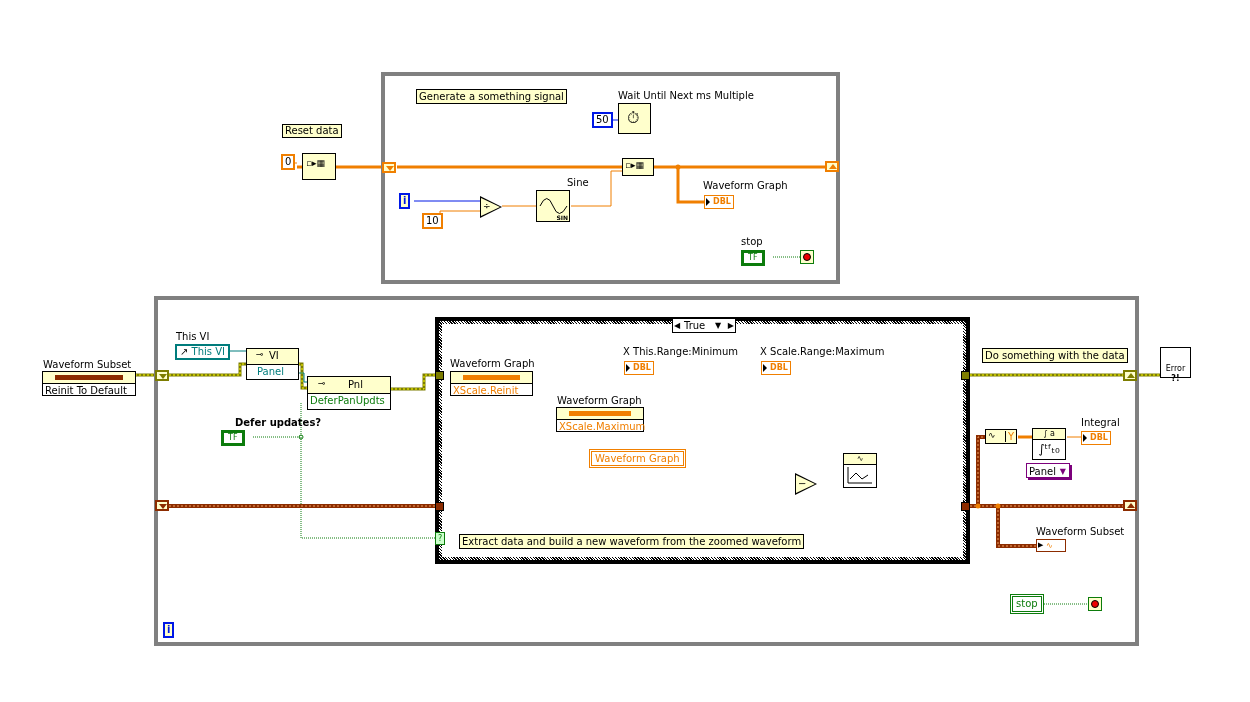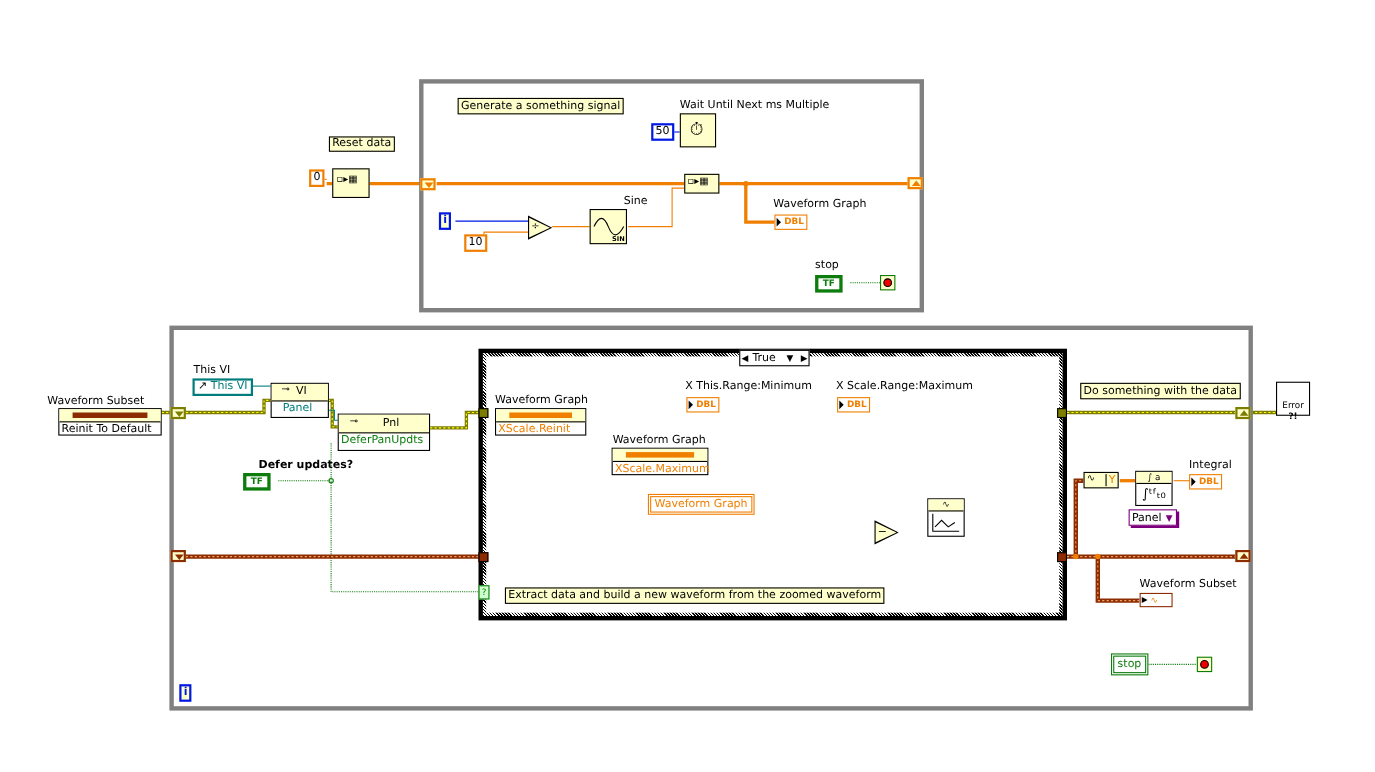--- a/index.html
+++ b/index.html
@@ -9,21 +9,21 @@
   .casebox{position:absolute;border:4px solid #000;box-sizing:border-box;
     background-image:repeating-linear-gradient(45deg,#000 0 1px,#fff 1px 2px);}
   .caseinner{position:absolute;left:3px;top:3px;right:3px;bottom:3px;background:#fff;}
   .label{position:absolute;font-size:10px;white-space:nowrap;line-height:12px;}
   .comment{position:absolute;background:#ffffcc;border:1px solid #000;padding:0 2px;font-size:10px;line-height:13px;white-space:nowrap;}
   .numconst{position:absolute;border:2px solid #f07f00;background:#fff;font-size:10px;line-height:12px;padding:0 2px;}
   .intconst{position:absolute;border:2px solid #0018e6;background:#fff;font-size:10px;line-height:12px;padding:0 2px;}
   .node{position:absolute;background:#ffffcc;border:1px solid #000;box-sizing:border-box;}
   .dbl{position:absolute;border:1px solid #f07f00;color:#f07f00;font-weight:bold;font-size:8px;line-height:12px;padding:0 2px 0 8px;background:#fff;}
   .dbl::before{content:"";position:absolute;left:1px;top:2px;width:0;height:0;border-left:4px solid #000;border-top:4px solid transparent;border-bottom:4px solid transparent;}
-  .tf{position:absolute;border:3px solid #0c7c0c;background:#fff;color:#0c7c0c;font-weight:bold;font-size:8px;line-height:10px;padding:0 4px;}
+  .tf{position:absolute;border:3px solid #0c7c0c;background:#fff;color:#0c7c0c;font-weight:normal;font-size:8px;line-height:10px;padding:0 4px;}
   .stopbtn{position:absolute;width:14px;height:14px;border:1px solid #0c7c0c;background:#ffffcc;box-sizing:border-box;}
   .stopbtn::after{content:"";position:absolute;left:2px;top:2px;width:8px;height:8px;border-radius:50%;background:#e00;border:1px solid #000;box-sizing:border-box;}
   .shift{position:absolute;width:14px;height:11px;border:2px solid #f07f00;background:#ffffcc;box-sizing:border-box;}
   .shift.down::after{content:"";position:absolute;left:2px;top:2px;border-top:5px solid #f07f00;border-left:4px solid transparent;border-right:4px solid transparent;}
   .shift.up::after{content:"";position:absolute;left:2px;top:1px;border-bottom:5px solid #f07f00;border-left:4px solid transparent;border-right:4px solid transparent;}
   .shift.err{border-color:#7d7d00;}
   .shift.err.down::after{border-top-color:#7d7d00;}
   .shift.err.up::after{border-bottom-color:#7d7d00;}
   .shift.wf{border-color:#8c2c00;}
   .shift.wf.down::after{border-top-color:#8c2c00;}
@@ -95,21 +95,21 @@
   <path d="M682 458 H842" stroke="#f07f00" stroke-width="3" fill="none"></path>
   <path d="M1018 437 H1032" stroke="#f07f00" stroke-width="3" fill="none"></path>
   <path d="M1067 437 H1081" stroke="#f07f00" stroke-width="1" fill="none"></path>
 
   <path d="M1042 604 H1088" stroke="#0c7c0c" stroke-width="1" stroke-dasharray="1,1" fill="none"></path>
 </svg>
 
 <div class="loop" style="left:381px;top:72px;width:459px;height:212px;"></div>
 <div class="comment" style="left:416px;top:89px;">Generate a something signal</div>
 
-<div class="label" style="left:282px;top:124px;background:#ffffcc;border:1px solid #000;padding:0 2px;margin-left:17px;">Reset data</div>
+<div class="label" style="left:282px;top:124px;background:#ffffcc;border:1px solid #000;padding:0 2px;">Reset data</div>
 <div class="numconst" style="left:281px;top:154px;">0</div>
 <div class="node" style="left:302px;top:153px;width:34px;height:27px;">
   <span style="position:absolute;left:3px;top:4px;font-size:9px;">▫▸▦</span>
 </div>
 <div class="shift down" style="left:382px;top:162px;"></div>
 <div class="shift up" style="left:825px;top:161px;"></div>
 
 <div class="label" style="left:618px;top:90px;">Wait Until Next ms Multiple</div>
 <div class="intconst" style="left:592px;top:112px;">50</div>
 <div class="node" style="left:618px;top:103px;width:33px;height:31px;">
@@ -137,21 +137,21 @@
 <div class="label" style="left:703px;top:180px;">Waveform Graph</div>
 <div class="dbl" style="left:704px;top:195px;">DBL</div>
 
 <div class="label" style="left:741px;top:236px;">stop</div>
 <div class="tf" style="left:741px;top:250px;">TF</div>
 <div class="stopbtn" style="left:800px;top:250px;"></div>
 
 <div class="loop" style="left:154px;top:296px;width:985px;height:350px;"></div>
 
 <div class="label" style="left:43px;top:359px;">Waveform Subset</div>
-<div class="propnode" style="left:42px;top:371px;width:94px;height:25px;margin-left:11px;">
+<div class="propnode" style="left:42px;top:371px;width:94px;height:25px;">
   <div class="head">
       <div class="errbar" style="background:#8c2c00;"></div>
     </div>
   <div class="row">Reinit To Default</div>
 </div>
 <div class="shift err down" style="left:155px;top:370px;"></div>
 <div class="shift err up" style="left:1123px;top:370px;"></div>
 
 <div class="label" style="left:176px;top:331px;">This VI</div>
 <div class="abs" style="left:175px;top:344px;border:2px solid #007c7c;color:#007c7c;padding:0 3px;font-size:10px;line-height:12px;background:#fff;">

